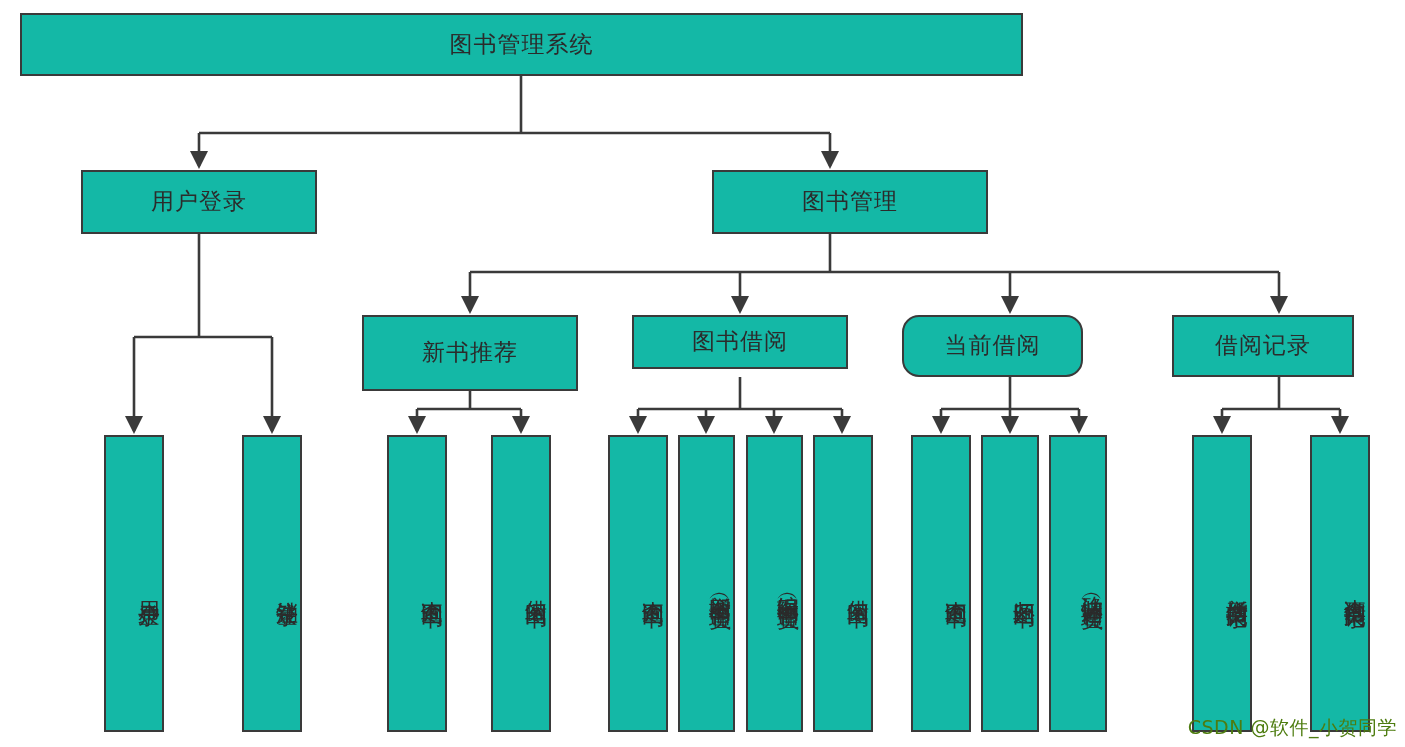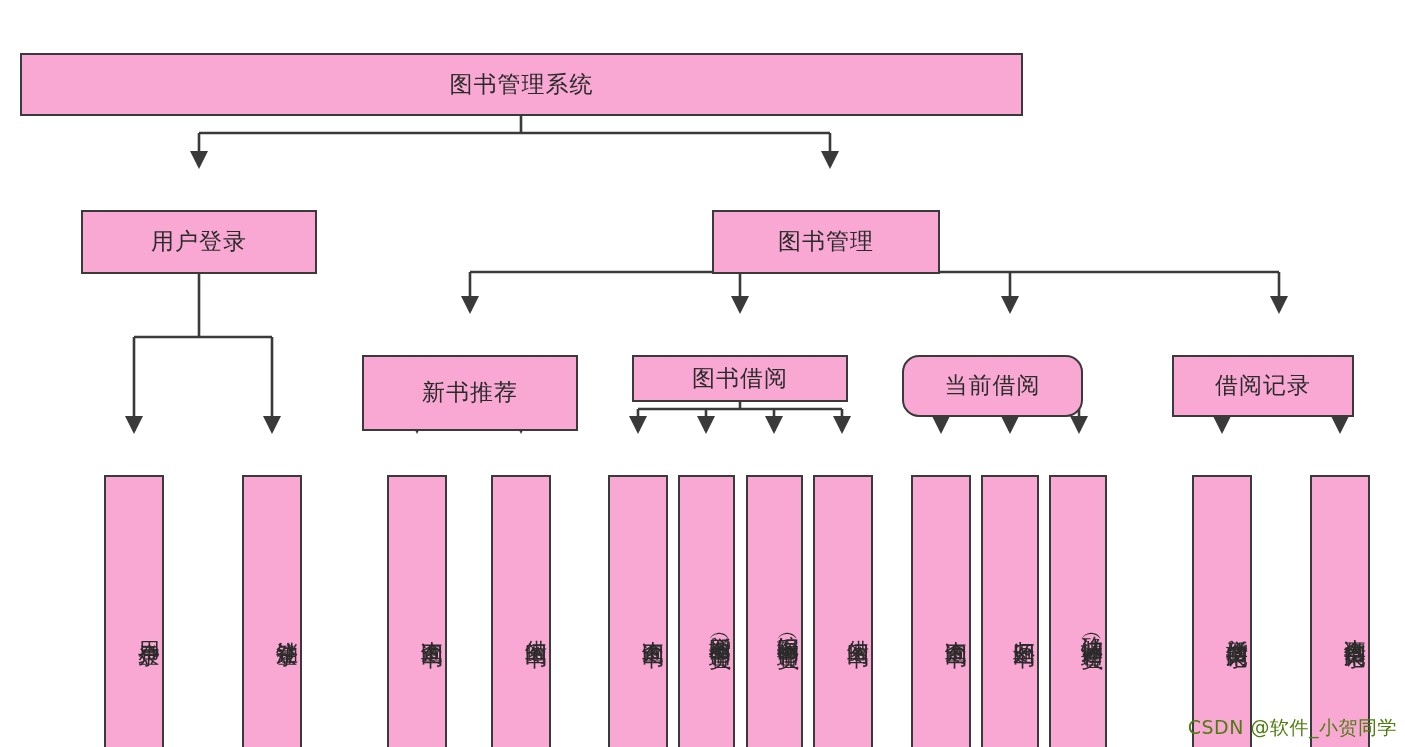--- a/index.html
+++ b/index.html
@@ -22,27 +22,26 @@
     position: absolute;
     left: 0;
     top: 0;
     width: 1405px;
     height: 747px;
     pointer-events: none;
   }
   .node {
     position: absolute;
     box-sizing: border-box;
-    background: #f9a8d4;
+    background: #14b8a6;
     border: 2px solid #3a3a3a;
     display: flex;
     align-items: center;
     justify-content: center;
     color: #2b2b2b;
-    margin-top: 40px;
   }
   .node.horiz {
     font-size: 23px;
     letter-spacing: 1px;
     line-height: 1.2;
   }
   .node.title-node {
     font-size: 23px;
     letter-spacing: 1px;
   }
@@ -127,24 +126,24 @@
       <path d="M 1279 377 L 1279 409"></path>
       <path d="M 1222 409 L 1340 409"></path>
       <path d="M 1222 409 L 1222 431" marker-end="url(#arrow)"></path>
       <path d="M 1340 409 L 1340 431" marker-end="url(#arrow)"></path>
     </g>
   </svg>
 
   <div class="node title-node" style="left:20px; top:13px; width:1003px; height:63px;">图书管理系统</div>
 
   <div class="node horiz" style="left:81px; top:170px; width:236px; height:64px;">用户登录</div>
-  <div class="node horiz" style="left:712px; top:170px; width:228px; height:64px;">图书管理</div>
+  <div class="node horiz" style="left:712px; top:170px; width:276px; height:64px;">图书管理</div>
 
   <div class="node horiz" style="left:362px; top:315px; width:216px; height:76px;">新书推荐</div>
-  <div class="node horiz" style="left:632px; top:315px; width:216px; height:47px;">图书借阅</div>
+  <div class="node horiz" style="left:632px; top:315px; width:216px; height:54px;">图书借阅</div>
   <div class="node horiz" style="left:902px; top:315px; width:181px; height:62px;border-radius:17px;">当前借阅</div>
   <div class="node horiz" style="left:1172px; top:315px; width:182px; height:62px;">借阅记录</div>
 
   <div class="node vert" style="left:104px; top:435px; width:60px; height:297px;">
     <span class="vtext">用户登录</span>
   </div>
   <div class="node vert" style="left:242px; top:435px; width:60px; height:297px;">
     <span class="vtext">注销登录</span>
   </div>
 

